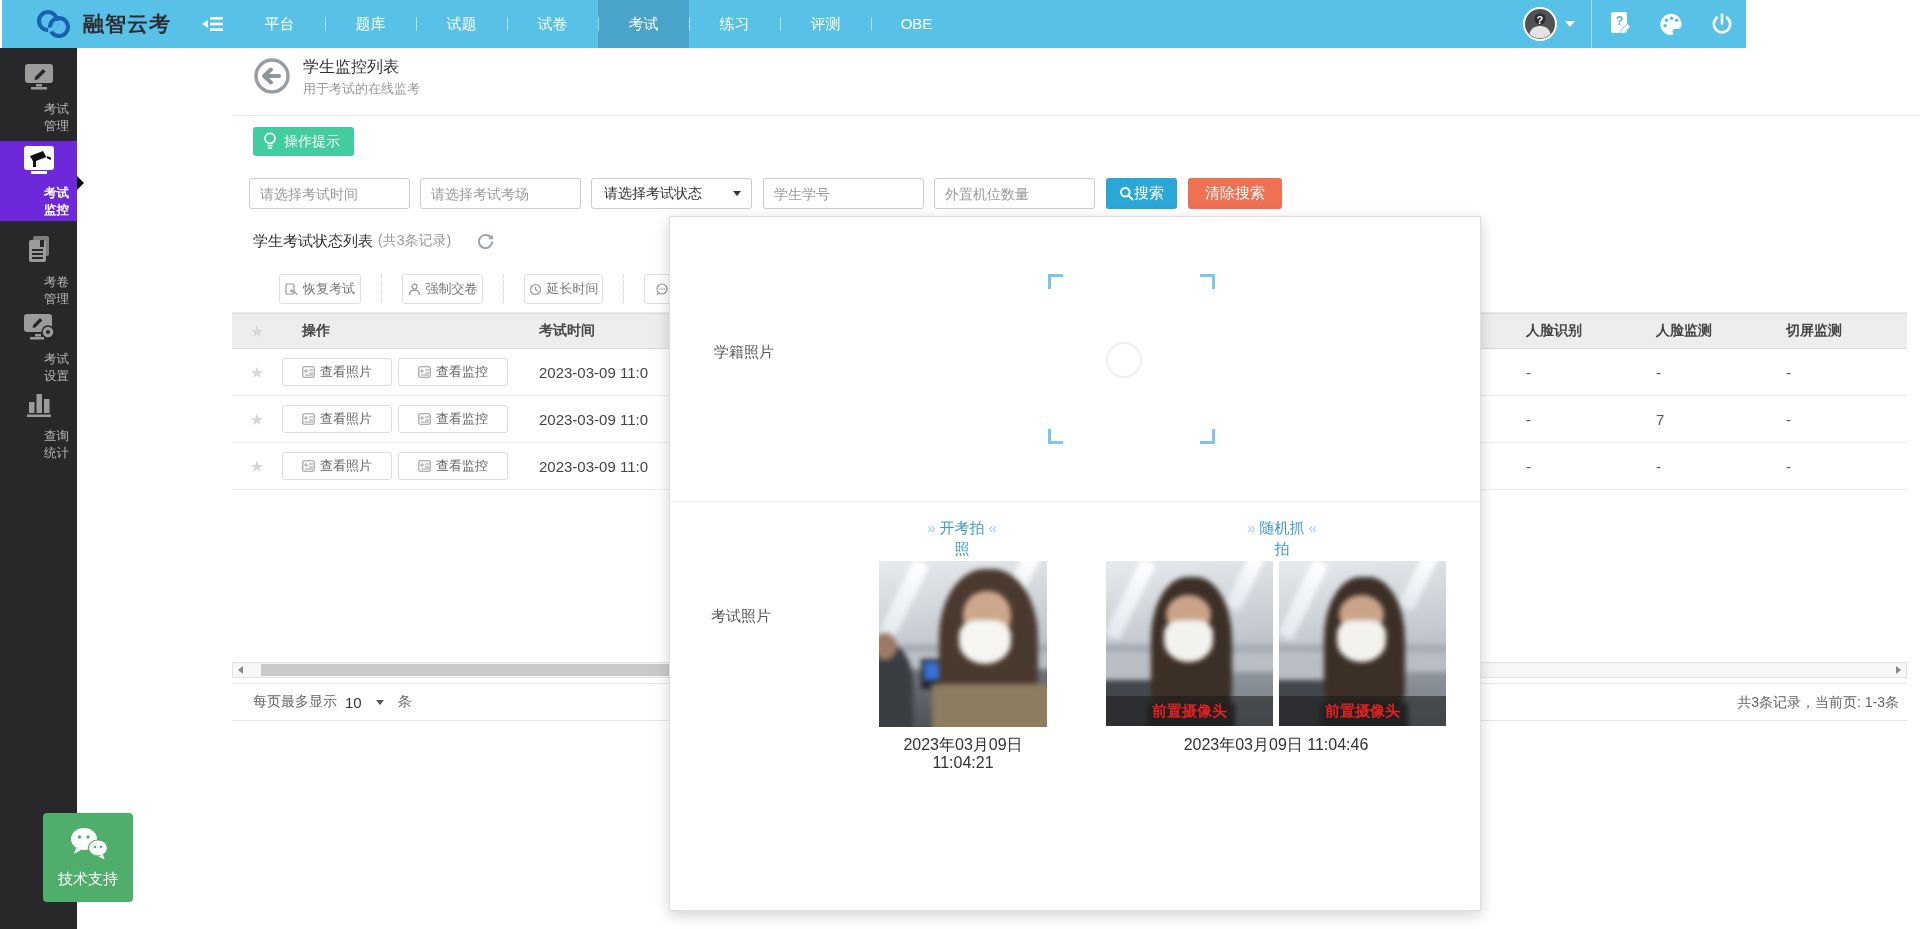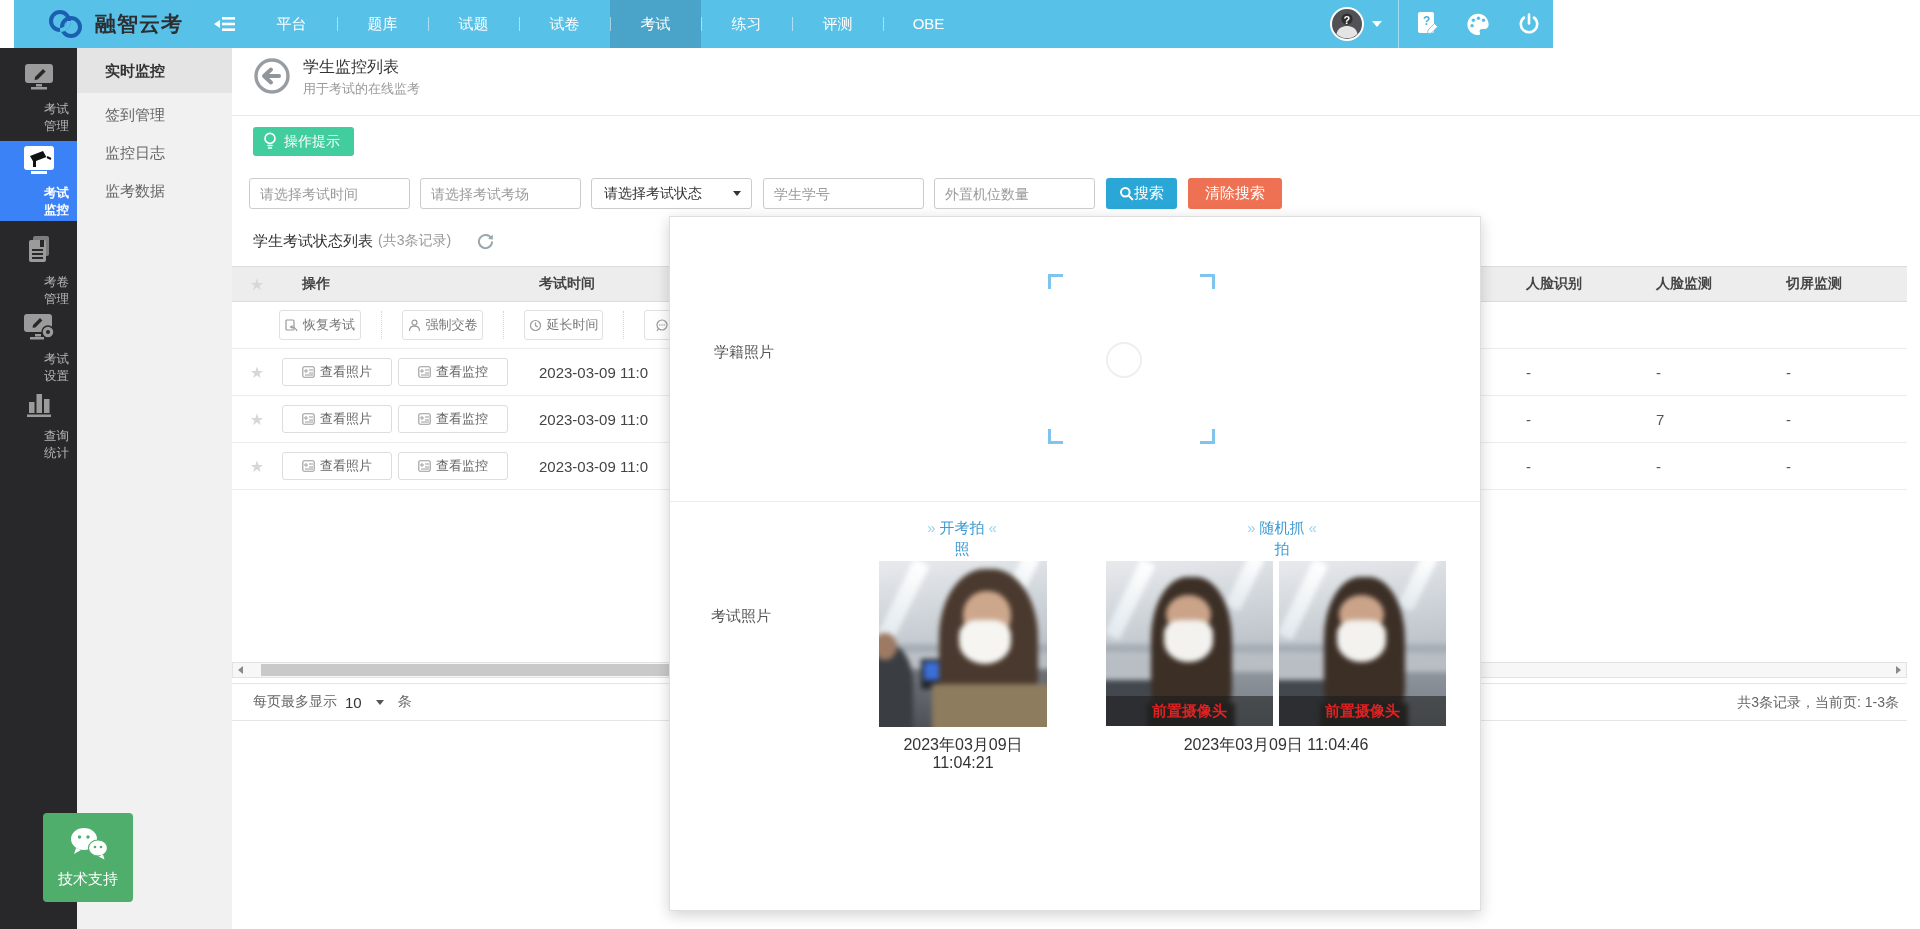--- a/index.html
+++ b/index.html
@@ -1,39 +1,39 @@
 <!DOCTYPE html>
 <html><head>
 <meta charset="utf-8">
 <style>
   * { margin:0; padding:0; box-sizing:border-box; }
   html,body { background:#fff; }
   body { font-family:"Liberation Sans","DejaVu Sans",sans-serif; }
   .app { position:relative; width:1920px; height:929px; background:#fff; overflow:hidden; }
 
   
-  .topbar { position:absolute; left:14px; top:0; width:1539px; height:48px; background:#58c1e8;text-decoration:underline; }
+  .topbar { position:absolute; left:2px; top:0; width:1744px; height:48px; background:#58c1e8;text-decoration:underline; }
   .brand { position:absolute; left:30px; top:0; height:48px; display:flex; align-items:center; gap:9px; }
   .brand-name { font-size:21px; font-weight:bold; color:#2e2e30; letter-spacing:1px; }
   .collapse { position:absolute; left:200px; top:15px; width:22px; height:18px; cursor:pointer; }
   .nav-menu { position:absolute; left:232px; top:0; height:48px; display:flex; list-style:none; }
   .nav-menu li { position:relative; width:91px; height:48px; line-height:48px; text-align:center;
                  color:#fff; font-size:15px; cursor:pointer; }
   .nav-menu li + li::before { content:''; position:absolute; left:0; top:17px; width:1px; height:14px; background:rgba(255,255,255,.5); }
   .nav-menu li.active { background:#4aa3c8; }
   .top-icons { position:absolute; right:12px; top:0; height:48px; display:flex; align-items:center; }
   .tb-caret { width:0; height:0; border-left:5px solid transparent; border-right:5px solid transparent; border-top:6px solid #fff; margin-left:8px; }
   .tb-sep { width:1px; height:48px; background:rgba(255,255,255,.45); margin:0 16px; }
   .tb-ic { margin-left:26px; cursor:pointer; display:flex; align-items:center; }
 
   
   .side-dark { position:absolute; left:0; top:48px; width:77px; height:881px; background:#28282a; }
   .sd-item { position:absolute; left:0; width:77px; display:flex; flex-direction:column; align-items:center; cursor:pointer; }
   .sd-item .lbl { margin-top:5px; font-size:12.5px; color:#b4b4b4;margin-left:44px; }
-  .sd-item.active { background:#3b82f6; }
+  .sd-item.active { background:#6d28d9; }
   .sd-item.active .lbl { color:#fff; font-weight:bold; }
   .sd-notch { position:absolute; left:77px; top:176px; width:0; height:0; border-top:7px solid transparent; border-bottom:7px solid transparent; border-left:7px solid #0d0d0d; }
 
   
   .side-light { position:absolute; left:77px; top:48px; width:155px; height:881px; background:#f1f1f1; }
   .sl-item { position:absolute; left:0; width:155px; height:38px; line-height:38px; padding-left:28px; font-size:15px; color:#666; cursor:pointer; }
   .sl-item.active { height:45px; line-height:45px; background:#e4e4e4; color:#333; font-weight:bold; }
   .sl-notch { position:absolute; left:232px; top:63px; width:0; height:0; border-top:6px solid transparent; border-bottom:6px solid transparent; border-left:6px solid #e4e4e4; }
 
   
@@ -272,26 +272,20 @@
           <rect x="13.5" y="5" width="5.5" height="19" fill="#9b9b9b"></rect>
           <rect x="21" y="10" width="5.5" height="14" fill="#9b9b9b"></rect>
           <rect x="4" y="25.5" width="24" height="2.5" fill="#9b9b9b"></rect>
         </svg>
       </span>
       <span class="lbl">查询统计</span>
     </div>
   </div>
   <div class="sd-notch"></div>
 
-  <div class="side-light">
-    <div class="sl-item active" style="top:0;">实时监控</div>
-    <div class="sl-item" style="top:48px;">签到管理</div>
-    <div class="sl-item" style="top:86px;">监控日志</div>
-    <div class="sl-item" style="top:124px;">监考数据</div>
-  </div>
   <div class="sl-notch"></div>
 
   <div class="main">
 
     <span class="back-btn">
       <svg width="38" height="38" viewBox="0 0 38 38">
         <circle cx="19" cy="19" r="16" fill="#fff" stroke="#979da2" stroke-width="3.4"></circle>
         <path d="M26 19 H13" stroke="#8f969b" stroke-width="4" stroke-linecap="round"></path>
         <path d="M18 12.5 L11 19 l7 6.5" stroke="#8f969b" stroke-width="4" fill="none" stroke-linecap="round" stroke-linejoin="round"></path>
       </svg>
@@ -334,29 +328,20 @@
       <span class="tbl-count">(共3条记录)</span>
       <span class="refresh">
         <svg width="17" height="17" viewBox="0 0 17 17">
           <path d="M14.2 5.2 A6.6 6.6 0 1 0 15.1 8.5" fill="none" stroke="#9aa7af" stroke-width="2"></path>
           <polygon points="15.8,1.5 15.8,6.5 11,6 " fill="#9aa7af"></polygon>
         </svg>
       </span>
     </div>
 
     <div class="tbl">
-      <div class="trow thead">
-        <div class="c-star"><span class="star">★</span></div>
-        <div class="c-op">操作</div>
-        <div class="c-time">考试时间</div>
-        <div class="c-v">人脸识别</div>
-        <div class="c-v">人脸监测</div>
-        <div class="c-v">切屏监测</div>
-      </div>
-
       <div class="trow batch">
         <button class="bbtn" style="width:82px;">
           <span style="display:flex;">
             <svg width="13" height="13" viewBox="0 0 13 13">
               <rect x="1" y="1" width="8" height="10" rx="1" fill="none" stroke="#999" stroke-width="1.2"></rect>
               <path d="M6 8 c3.5 0 5 1.5 6 4" fill="none" stroke="#999" stroke-width="1.2"></path>
               <polygon points="4.5,8 7.5,6 7.5,10" fill="#999"></polygon>
             </svg>
           </span>
           <span>恢复考试</span>
@@ -389,20 +374,29 @@
               <path d="M3.5 9.5 L2 12" stroke="#999" stroke-width="1.2"></path>
               <circle cx="4.8" cy="6" r=".7" fill="#999"></circle>
                 <circle cx="7" cy="6" r=".7" fill="#999"></circle>
                 <circle cx="9.2" cy="6" r=".7" fill="#999"></circle>
             </svg>
           </span>
           <span>发</span>
         </button>
       </div>
 
+      <div class="trow thead">
+        <div class="c-star"><span class="star">★</span></div>
+        <div class="c-op">操作</div>
+        <div class="c-time">考试时间</div>
+        <div class="c-v">人脸识别</div>
+        <div class="c-v">人脸监测</div>
+        <div class="c-v">切屏监测</div>
+      </div>
+
       <div class="trow drow">
         <div class="c-star"><span class="star">★</span></div>
         <div class="c-op">
           <button class="vbtn">
             <span style="display:flex;">
               <svg width="13" height="12" viewBox="0 0 13 12">
                   <rect x=".8" y=".8" width="11.4" height="10.4" rx="1.5" fill="none" stroke="#999" stroke-width="1.1"></rect>
                   <circle cx="4" cy="5" r="1.2" fill="none" stroke="#999"></circle>
                   <path d="M7 4h4M7 7h4M3 9h8" stroke="#999" stroke-width="1"></path>
                 </svg>

